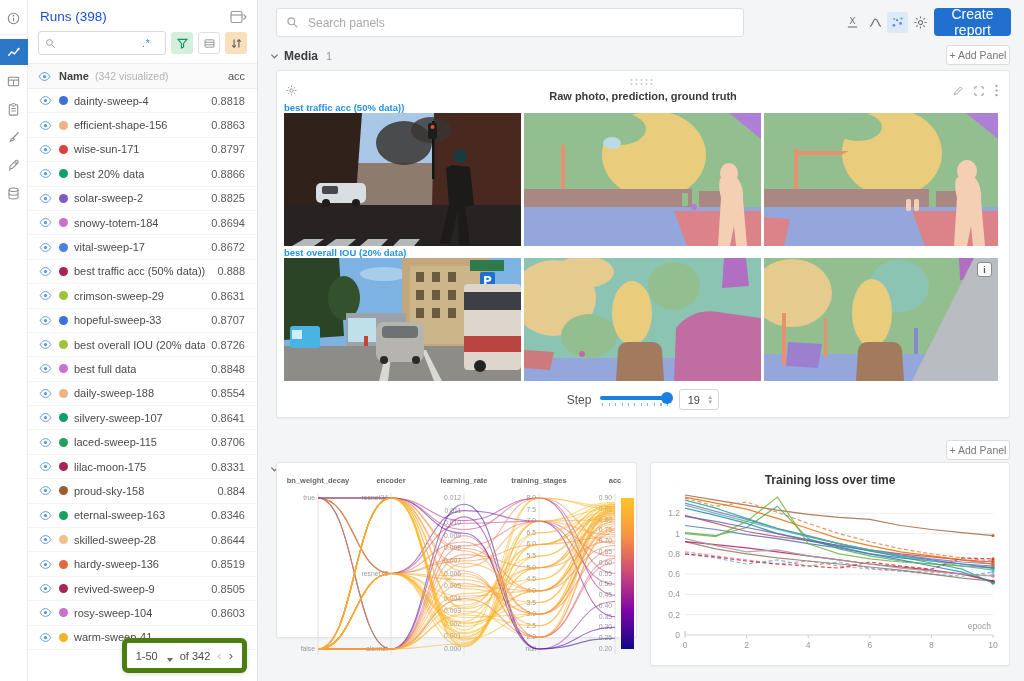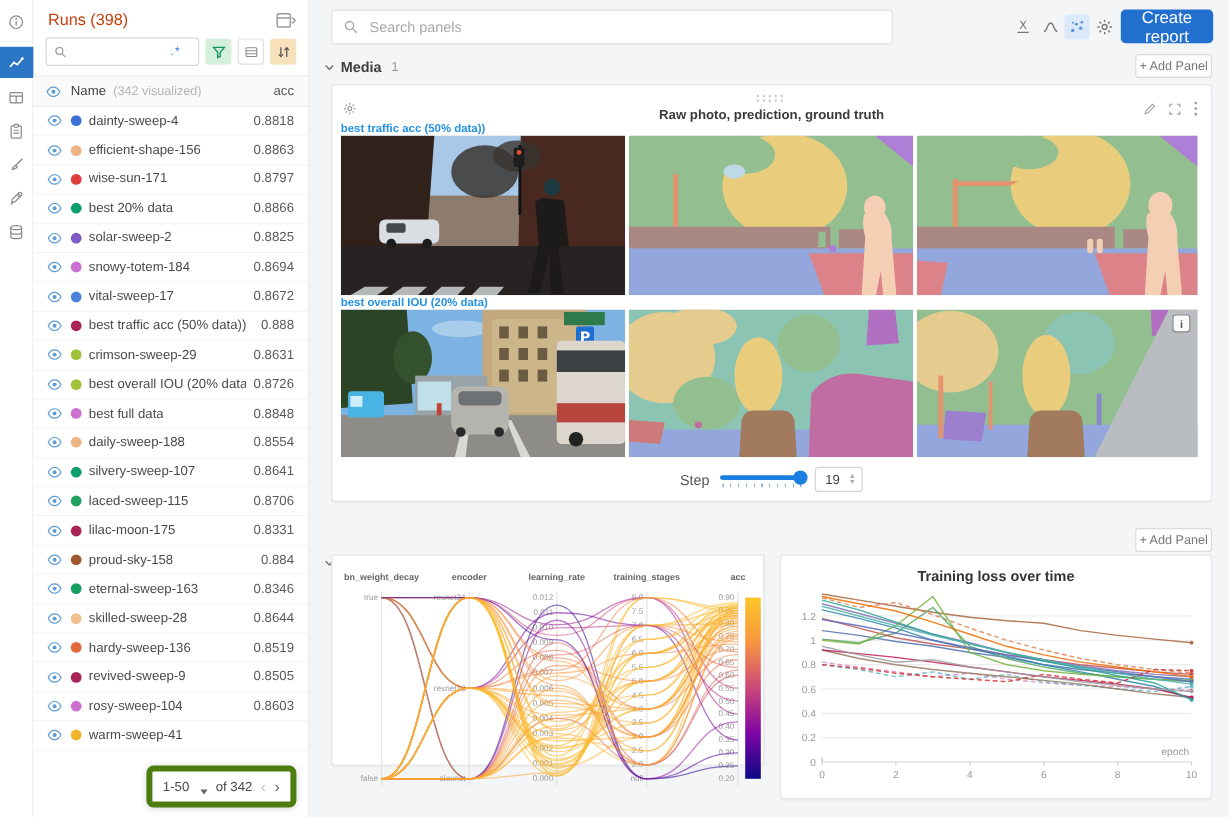--- a/index.html
+++ b/index.html
@@ -12,32 +12,32 @@
 .rail{position:absolute;left:0;top:0;width:28px;height:681px;background:#fff;border-right:1px solid #ececec;
       display:flex;flex-direction:column;align-items:center;padding-top:6px;gap:4px}
 .rail-btn{width:24px;height:24px;display:flex;align-items:center;justify-content:center;border-radius:2px}
 .rail-btn svg{width:15px;height:15px}
 .rail-btn.active{width:28px;height:26px;background:#2b77c5;border-radius:0}
 .rail-sep{width:28px;height:1px;background:#eee}
 
 
 .runs{position:absolute;left:28px;top:0;width:230px;height:681px;background:#fff;border-right:1px solid #e2e2e2}
 .runs-head{display:flex;align-items:center;justify-content:space-between;padding:9px 10px 5px 12px}
-.runs-title{font-size:13.5px;color:#c2410c}
+.runs-title{font-size:13.5px;color:#1d4ed8}
 .search-row{display:flex;align-items:center;gap:5px;padding:2px 8px 8px 10px}
 .search-box{width:128px;height:24px;border:1px solid #d9d9d9;border-radius:3px;display:flex;align-items:center;padding:0 6px;gap:4px;background:#fff}
 .search-box input{border:0;outline:0;width:78px;font-size:11px;background:transparent}
 .regex{color:#2a7fdc;font-size:10px;letter-spacing:1px;white-space:nowrap}
 .tool-btn{width:22px;height:22px;border-radius:3px;display:flex;align-items:center;justify-content:center;border:1px solid transparent;flex:none}
 .tool-btn.funnel{background:#d4efdc}
 .tool-btn.group{background:#fff;border-color:#e0e0e0}
 .tool-btn.sort{background:#f9e0bd}
 .cols{display:flex;align-items:center;height:26px;background:#fafafa;border-top:1px solid #ededed;border-bottom:1px solid #ededed;
       padding:0 12px 0 10px;font-size:11px;gap:6px}
-.cname{font-weight:normal;color:#3f3f3f}
+.cname{font-weight:bold;color:#3f3f3f}
 .cvis{color:#b3b3b3;font-size:10.5px}
 .cacc{margin-left:auto;color:#555}
 .runs-list{position:relative;height:585px;overflow:hidden}
 .run-row{display:flex;align-items:center;height:24.4px;padding:0 12px 0 10px;gap:6px;border-bottom:1px solid #f4f4f4;font-size:11px}
 .dot{width:9px;height:9px;border-radius:50%;flex:none}
 .rname{color:#4a4a4a;white-space:nowrap;overflow:hidden}
 .racc{margin-left:auto;color:#5a5a5a;flex:none}
 .eye{width:15px;height:13px;flex:none;display:flex}
 .pagination{position:absolute;right:10px;bottom:8px;background:#fff;border:5px solid #4d7c0f;border-radius:6px;
             box-shadow:0 1px 5px rgba(0,0,0,.14);display:flex;align-items:flex-end;gap:7px;padding:6px 9px;font-size:11px;color:#4a4a4a;z-index:5}
@@ -314,20 +314,31 @@
       <div class="run-row">
         <span class="eye">
           <svg viewBox="0 0 16 16" width="15" height="13">
             <path d="M1.5 8C3 5 5.3 3.2 8 3.2S13 5 14.5 8C13 11 10.7 12.8 8 12.8S3 11 1.5 8Z" fill="none" stroke="#5b9bd5" stroke-width="1.2"></path>
             <circle cx="8" cy="8" r="2" fill="#5b9bd5"></circle>
           </svg>
         </span>
         <span class="dot" style="background:#9fc43b"></span>
         <span class="rname">crimson-sweep-29</span>
         <span class="racc">0.8631</span>
+      </div>
+      <div class="run-row">
+        <span class="eye">
+          <svg viewBox="0 0 16 16" width="15" height="13">
+            <path d="M1.5 8C3 5 5.3 3.2 8 3.2S13 5 14.5 8C13 11 10.7 12.8 8 12.8S3 11 1.5 8Z" fill="none" stroke="#5b9bd5" stroke-width="1.2"></path>
+            <circle cx="8" cy="8" r="2" fill="#5b9bd5"></circle>
+          </svg>
+        </span>
+        <span class="dot" style="background:#3d71d9"></span>
+        <span class="rname">hopeful-sweep-33</span>
+        <span class="racc">0.8707</span>
       </div>
       <div class="run-row">
         <span class="eye">
           <svg viewBox="0 0 16 16" width="15" height="13">
             <path d="M1.5 8C3 5 5.3 3.2 8 3.2S13 5 14.5 8C13 11 10.7 12.8 8 12.8S3 11 1.5 8Z" fill="none" stroke="#5b9bd5" stroke-width="1.2"></path>
             <circle cx="8" cy="8" r="2" fill="#5b9bd5"></circle>
           </svg>
         </span>
         <span class="dot" style="background:#9fc43b"></span>
         <span class="rname">best overall IOU (20% data)</span>

